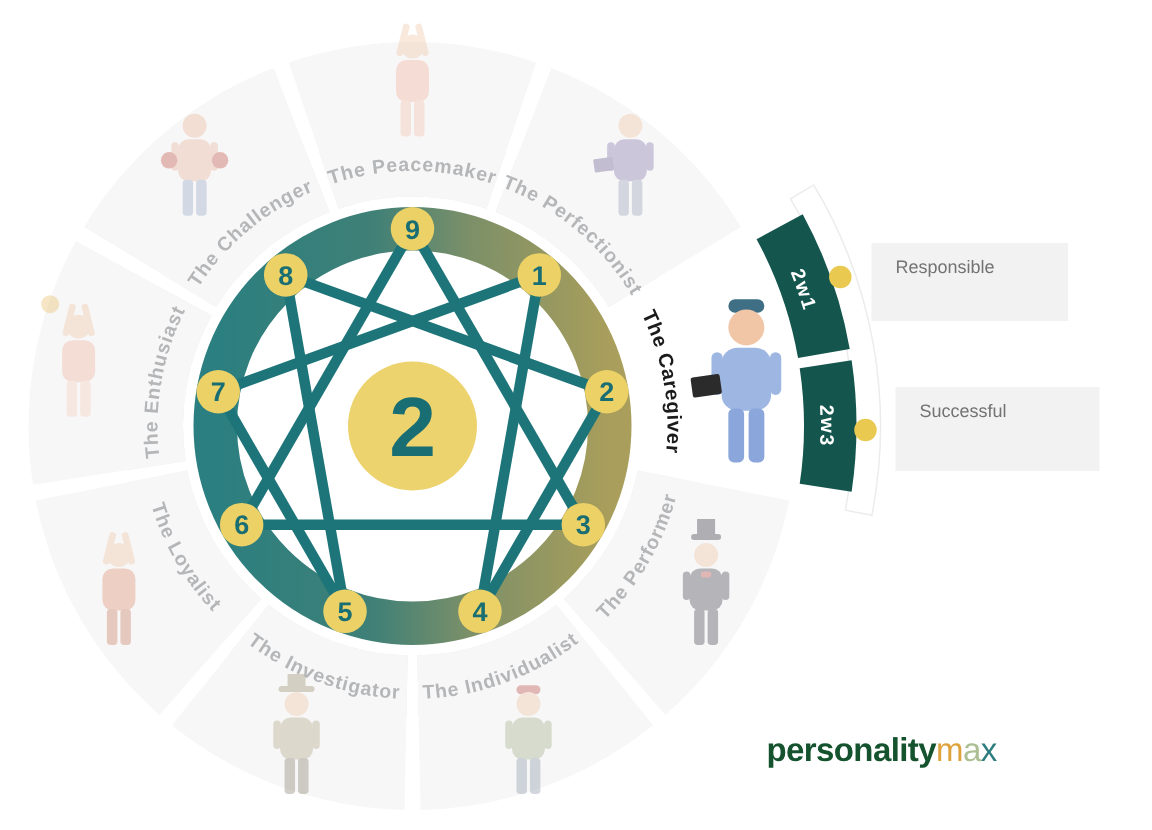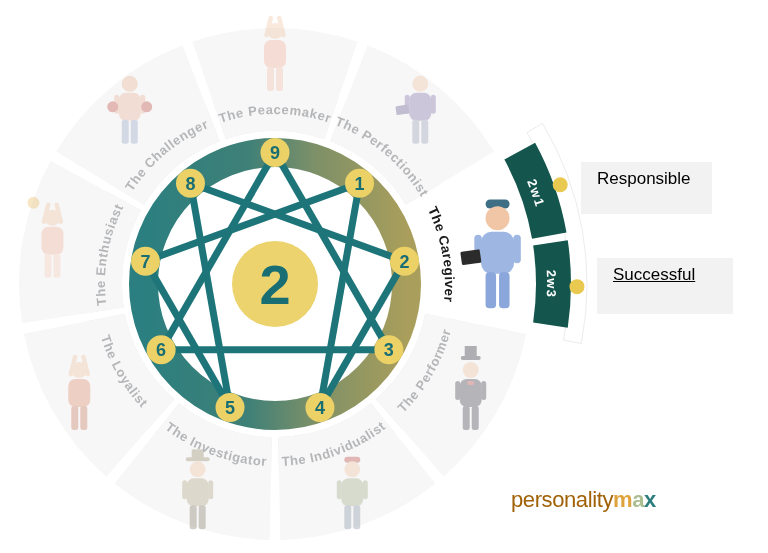--- a/index.html
+++ b/index.html
@@ -4,26 +4,26 @@
 <style>
   html,body{margin:0;padding:0;background:#ffffff;}
   body{font-family:"Liberation Sans", sans-serif;}
   .stage{position:relative;width:768px;height:553px;background:#ffffff;overflow:hidden;}
   svg{position:absolute;left:0;top:0;}
   .seg-label{font-size:13px;font-weight:600;letter-spacing:.6px;fill:#b5b6b8;}
   .seg-label.hl{font-size:13.5px;font-weight:700;letter-spacing:.4px;fill:#1b1b1b;}
   .wing-label{font-size:13px;font-weight:700;letter-spacing:1.2px;fill:#ffffff;}
   .node-num{font-size:18px;font-weight:700;fill:#196e74;}
   .center-num{font-size:56px;font-weight:700;fill:#196e74;}
-  .desc-box{position:absolute;background:#f2f2f2;color:#000000;font-size:17px;line-height:25px;
+  .desc-box{position:absolute;background:#f2f2f2;color:#737373;font-size:12px;line-height:25px;
             padding:4px 0 0 16px;box-sizing:border-box;}
   .desc-line{display:block;}
   .logo{position:absolute;left:511px;top:487px;font-size:22px;letter-spacing:-0.4px;white-space:nowrap;}
-  .logo .p1{color:#a16207;font-weight:400;}
-  .logo b{font-weight:700;}
+  .logo .p1{color:#14532d;font-weight:700;}
+  .logo b{font-weight:400;}
   .logo .lm{color:#dfa33d;}
   .logo .la{color:#abbf92;}
   .logo .lx{color:#2d7d7e;}
 </style>
 </head>
 <body>
 
 <div class="stage">
 
   <svg id="wheel" width="768" height="553" viewBox="0 0 768 553">
@@ -202,18 +202,18 @@
         <circle cx="560.2016638117193" cy="184.68227268494786" r="7.5" fill="#e9c94f"></circle>
         <path d="M 567.7486955551274 240.2484143056352 A 296 296 0 0 1 567.7486955551274 327.7515856943647 L 533.1331403374603 322.5782563048283 A 261 261 0 0 0 533.1331403374603 245.42174369517159 Z" fill="#14564e"></path>
         <text class="wing-label"><textPath text-anchor="middle" startOffset="75%" href="#wingPath" xlink:href="#wingPath">2w3</textPath></text>
         <circle cx="576.9885007653797" cy="286.6354137205089" r="7.5" fill="#e9c94f"></circle>
       </g>
   </svg>
 
   <div class="desc-box" style="left:581px;top:162px;width:131px;height:52px;">
     <span class="desc-line">Responsible</span>
   </div>
-  <div class="desc-box" style="left:597px;top:258px;width:136px;height:56px;text-decoration:underline;">
+  <div class="desc-box" style="left:597px;top:258px;width:136px;height:56px;">
     <span class="desc-line">Successful</span>
   </div>
 
   <div class="logo"><span class="p1">personality</span><b><span class="lm">m</span><span class="la">a</span><span class="lx">x</span></b></div>
 </div>
 
 </body></html>

